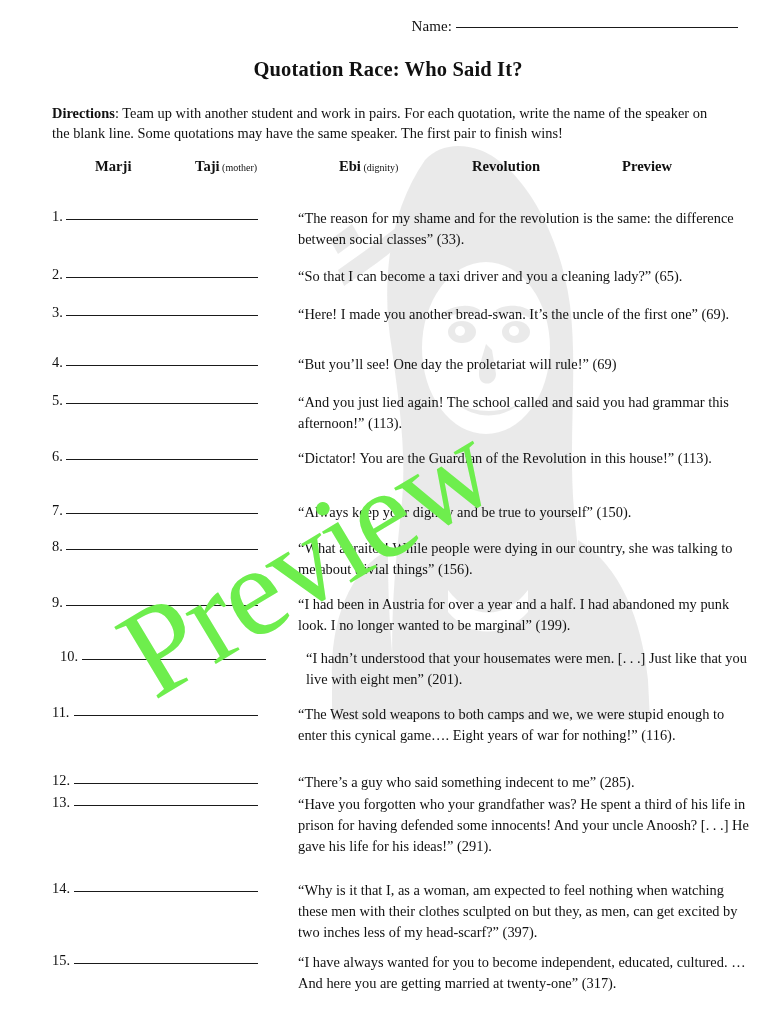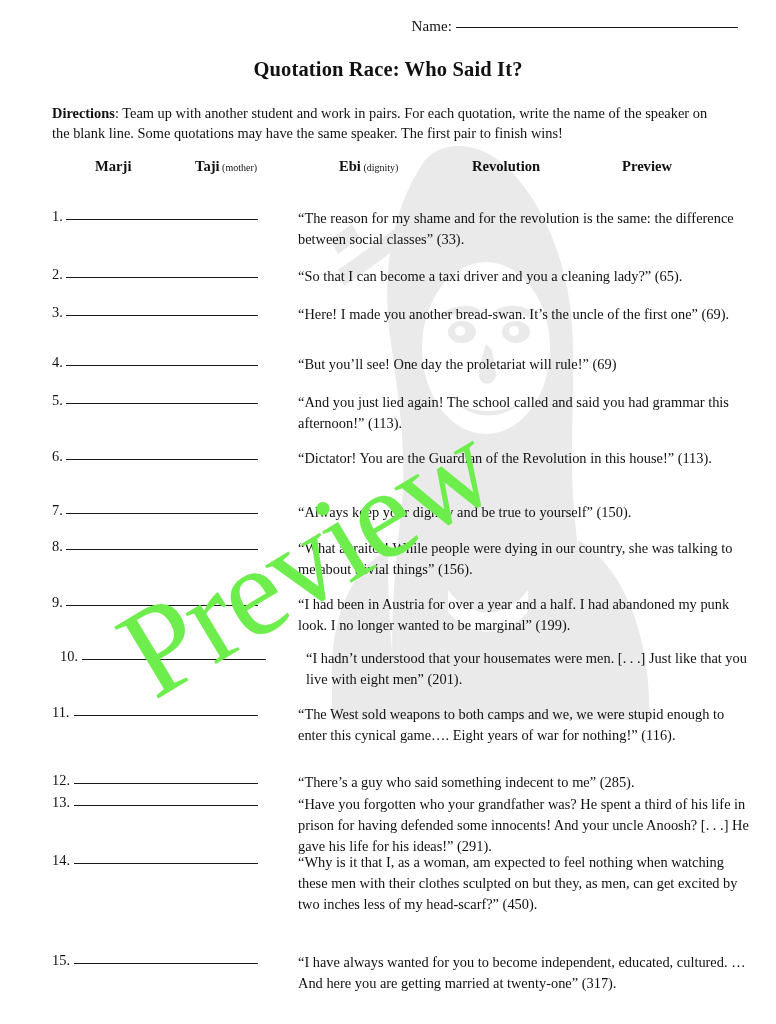--- a/index.html
+++ b/index.html
@@ -283,23 +283,23 @@
         <div class="q-text">“The West sold weapons to both camps and we, we were stupid enough to enter this cynical game…. Eight years of war for nothing!” (116).</div>
       </div>
       <div class="quote-row" style="position: absolute; top: 564px; left: 0px;">
         <div class="q-left"><span class="q-num wide">12.</span><span class="q-blank wide"></span></div>
         <div class="q-text">“There’s a guy who said something indecent to me” (285).</div>
       </div>
       <div class="quote-row" style="position: absolute; top: 586px; left: 0px;">
         <div class="q-left"><span class="q-num wide">13.</span><span class="q-blank wide"></span></div>
         <div class="q-text">“Have you forgotten who your grandfather was? He spent a third of his life in prison for having defended some innocents! And your uncle Anoosh? [. . .] He gave his life for his ideas!” (291).</div>
       </div>
-      <div class="quote-row" style="position: absolute; top: 644px; left: 0px;">
+      <div class="quote-row" style="position: absolute; top: 672px; left: 0px;">
         <div class="q-left"><span class="q-num wide">14.</span><span class="q-blank wide"></span></div>
-        <div class="q-text">“Why is it that I, as a woman, am expected to feel nothing when watching these men with their clothes sculpted on but they, as men, can get excited by two inches less of my head-scarf?” (450).</div>
+        <div class="q-text">“Why is it that I, as a woman, am expected to feel nothing when watching these men with their clothes sculpted on but they, as men, can get excited by two inches less of my head-scarf?” (397).</div>
       </div>
       <div class="quote-row" style="position: absolute; top: 744px; left: 0px;">
         <div class="q-left"><span class="q-num wide">15.</span><span class="q-blank wide"></span></div>
         <div class="q-text">“I have always wanted for you to become independent, educated, cultured.  …And here you are getting married at twenty-one” (317).</div>
       </div>
     </div>
 
 </div>
 
 <div id="preview-watermark">

